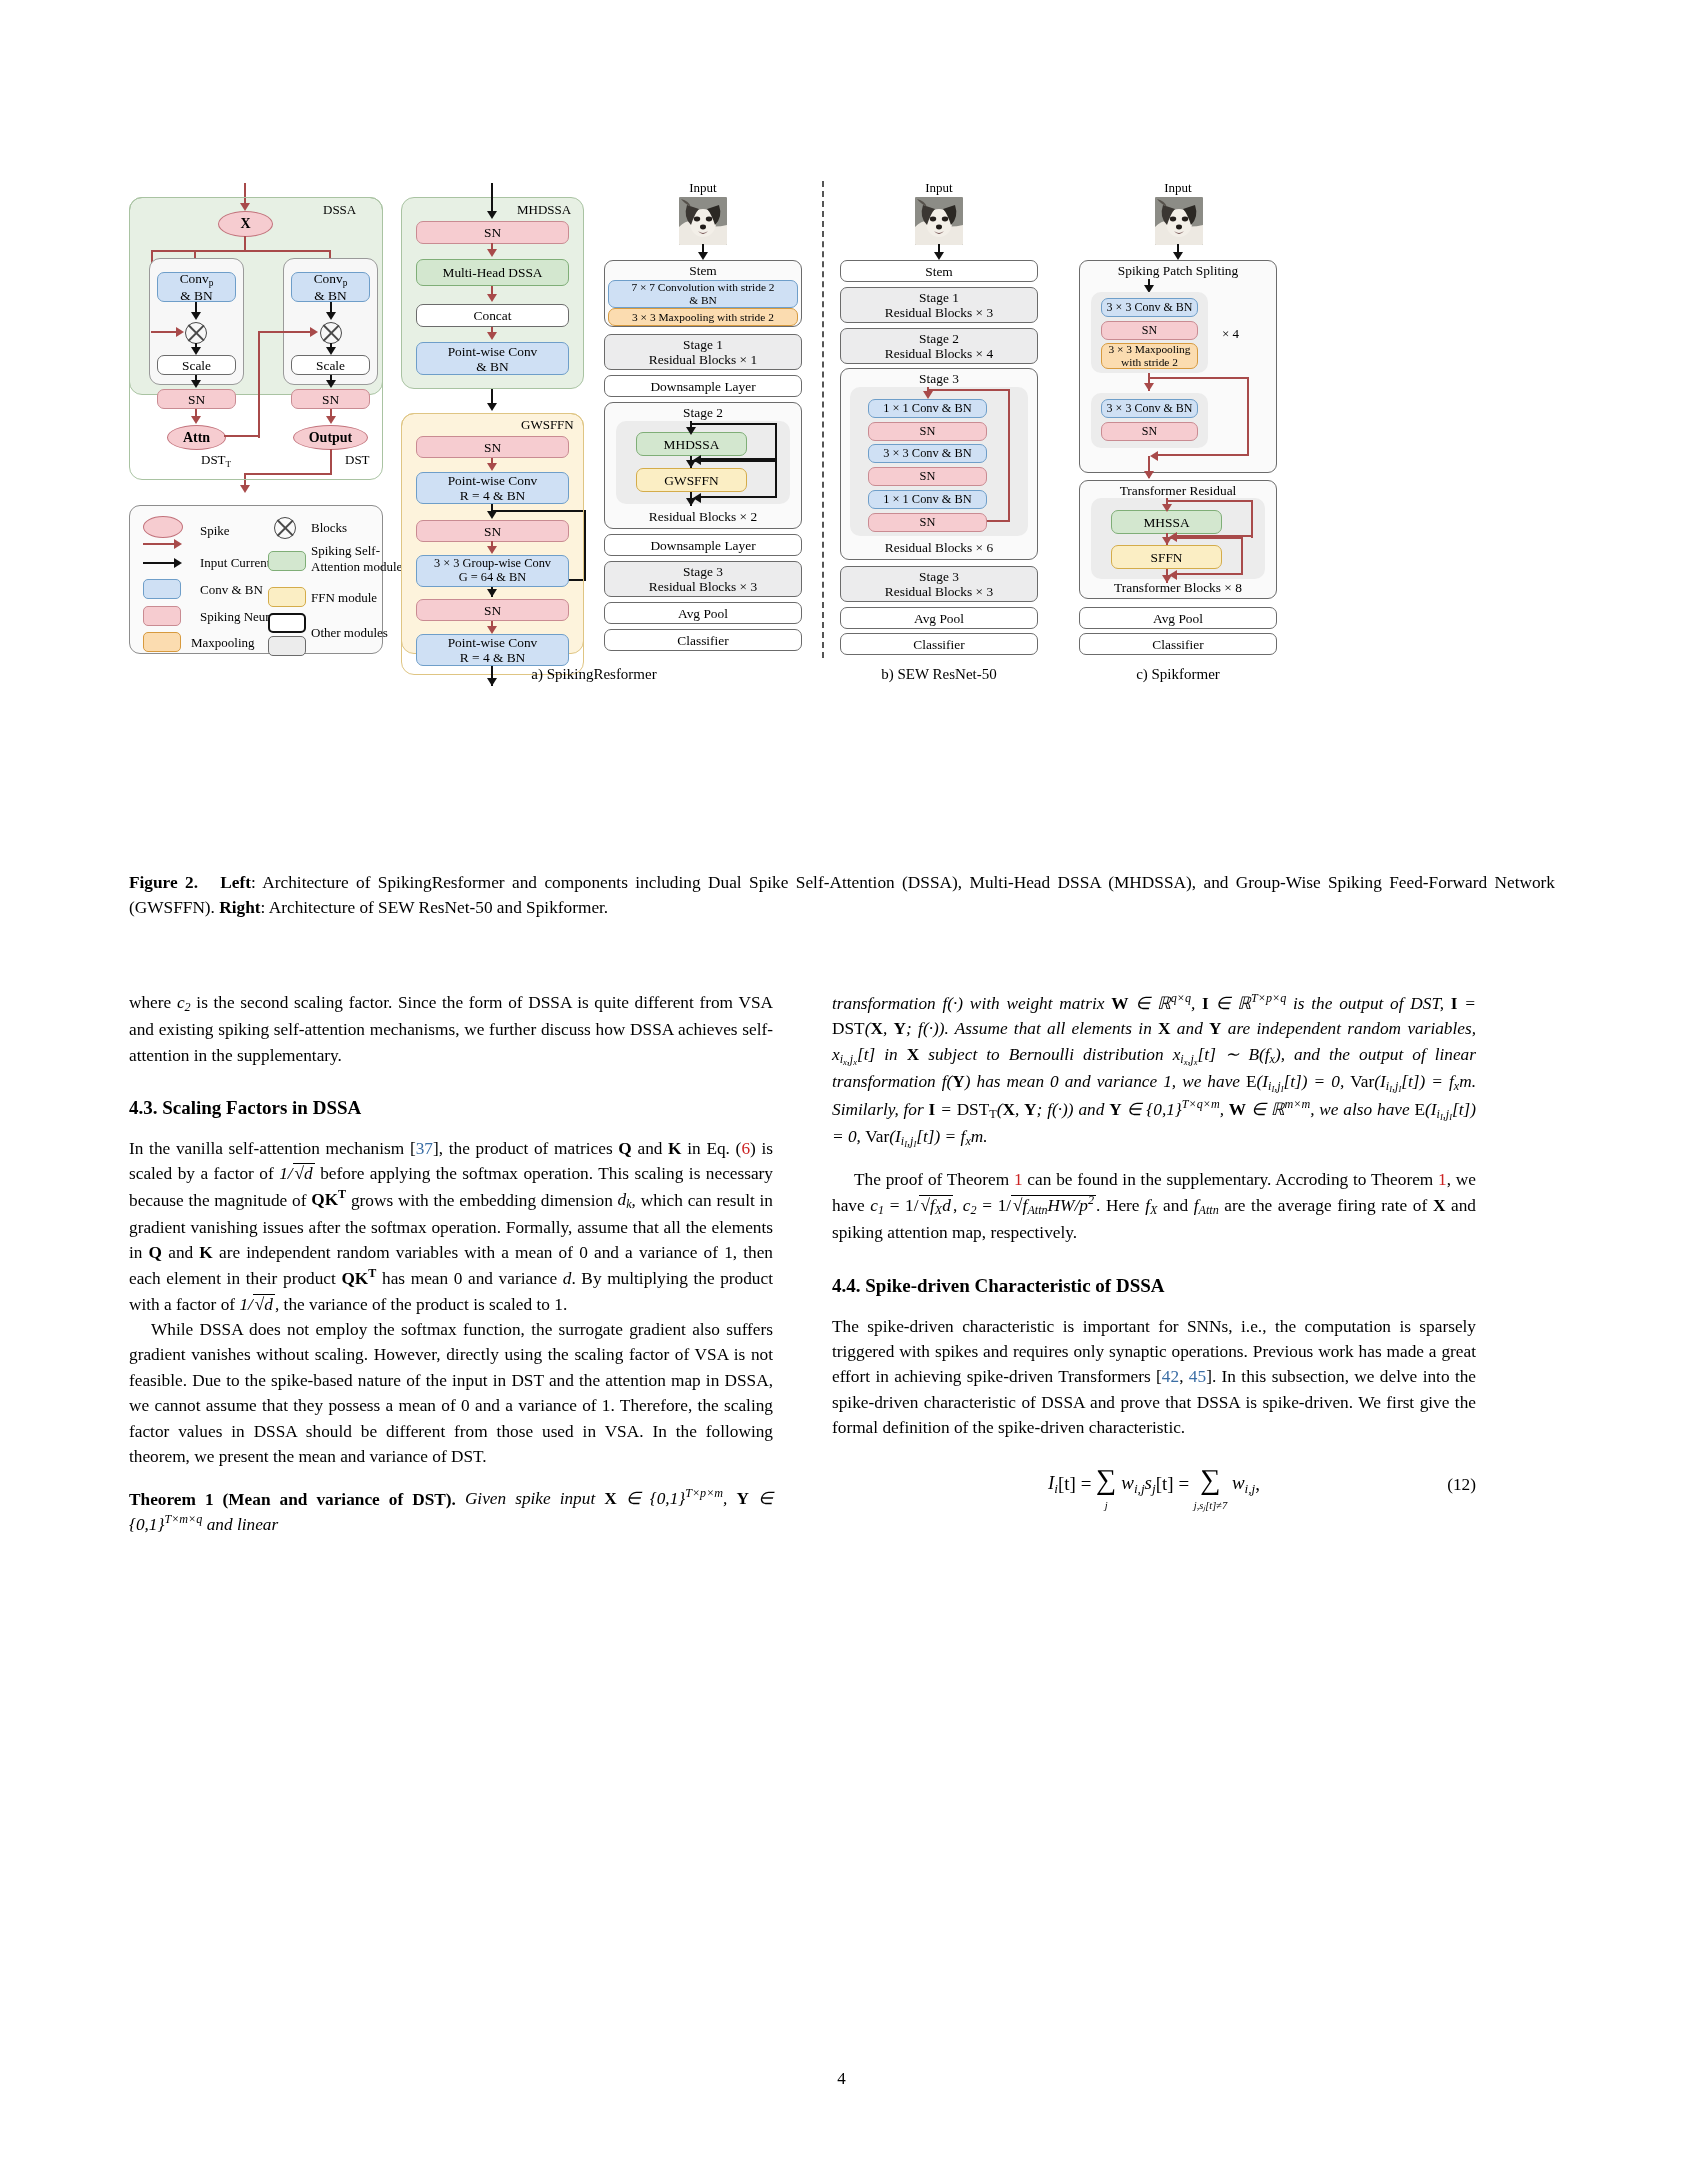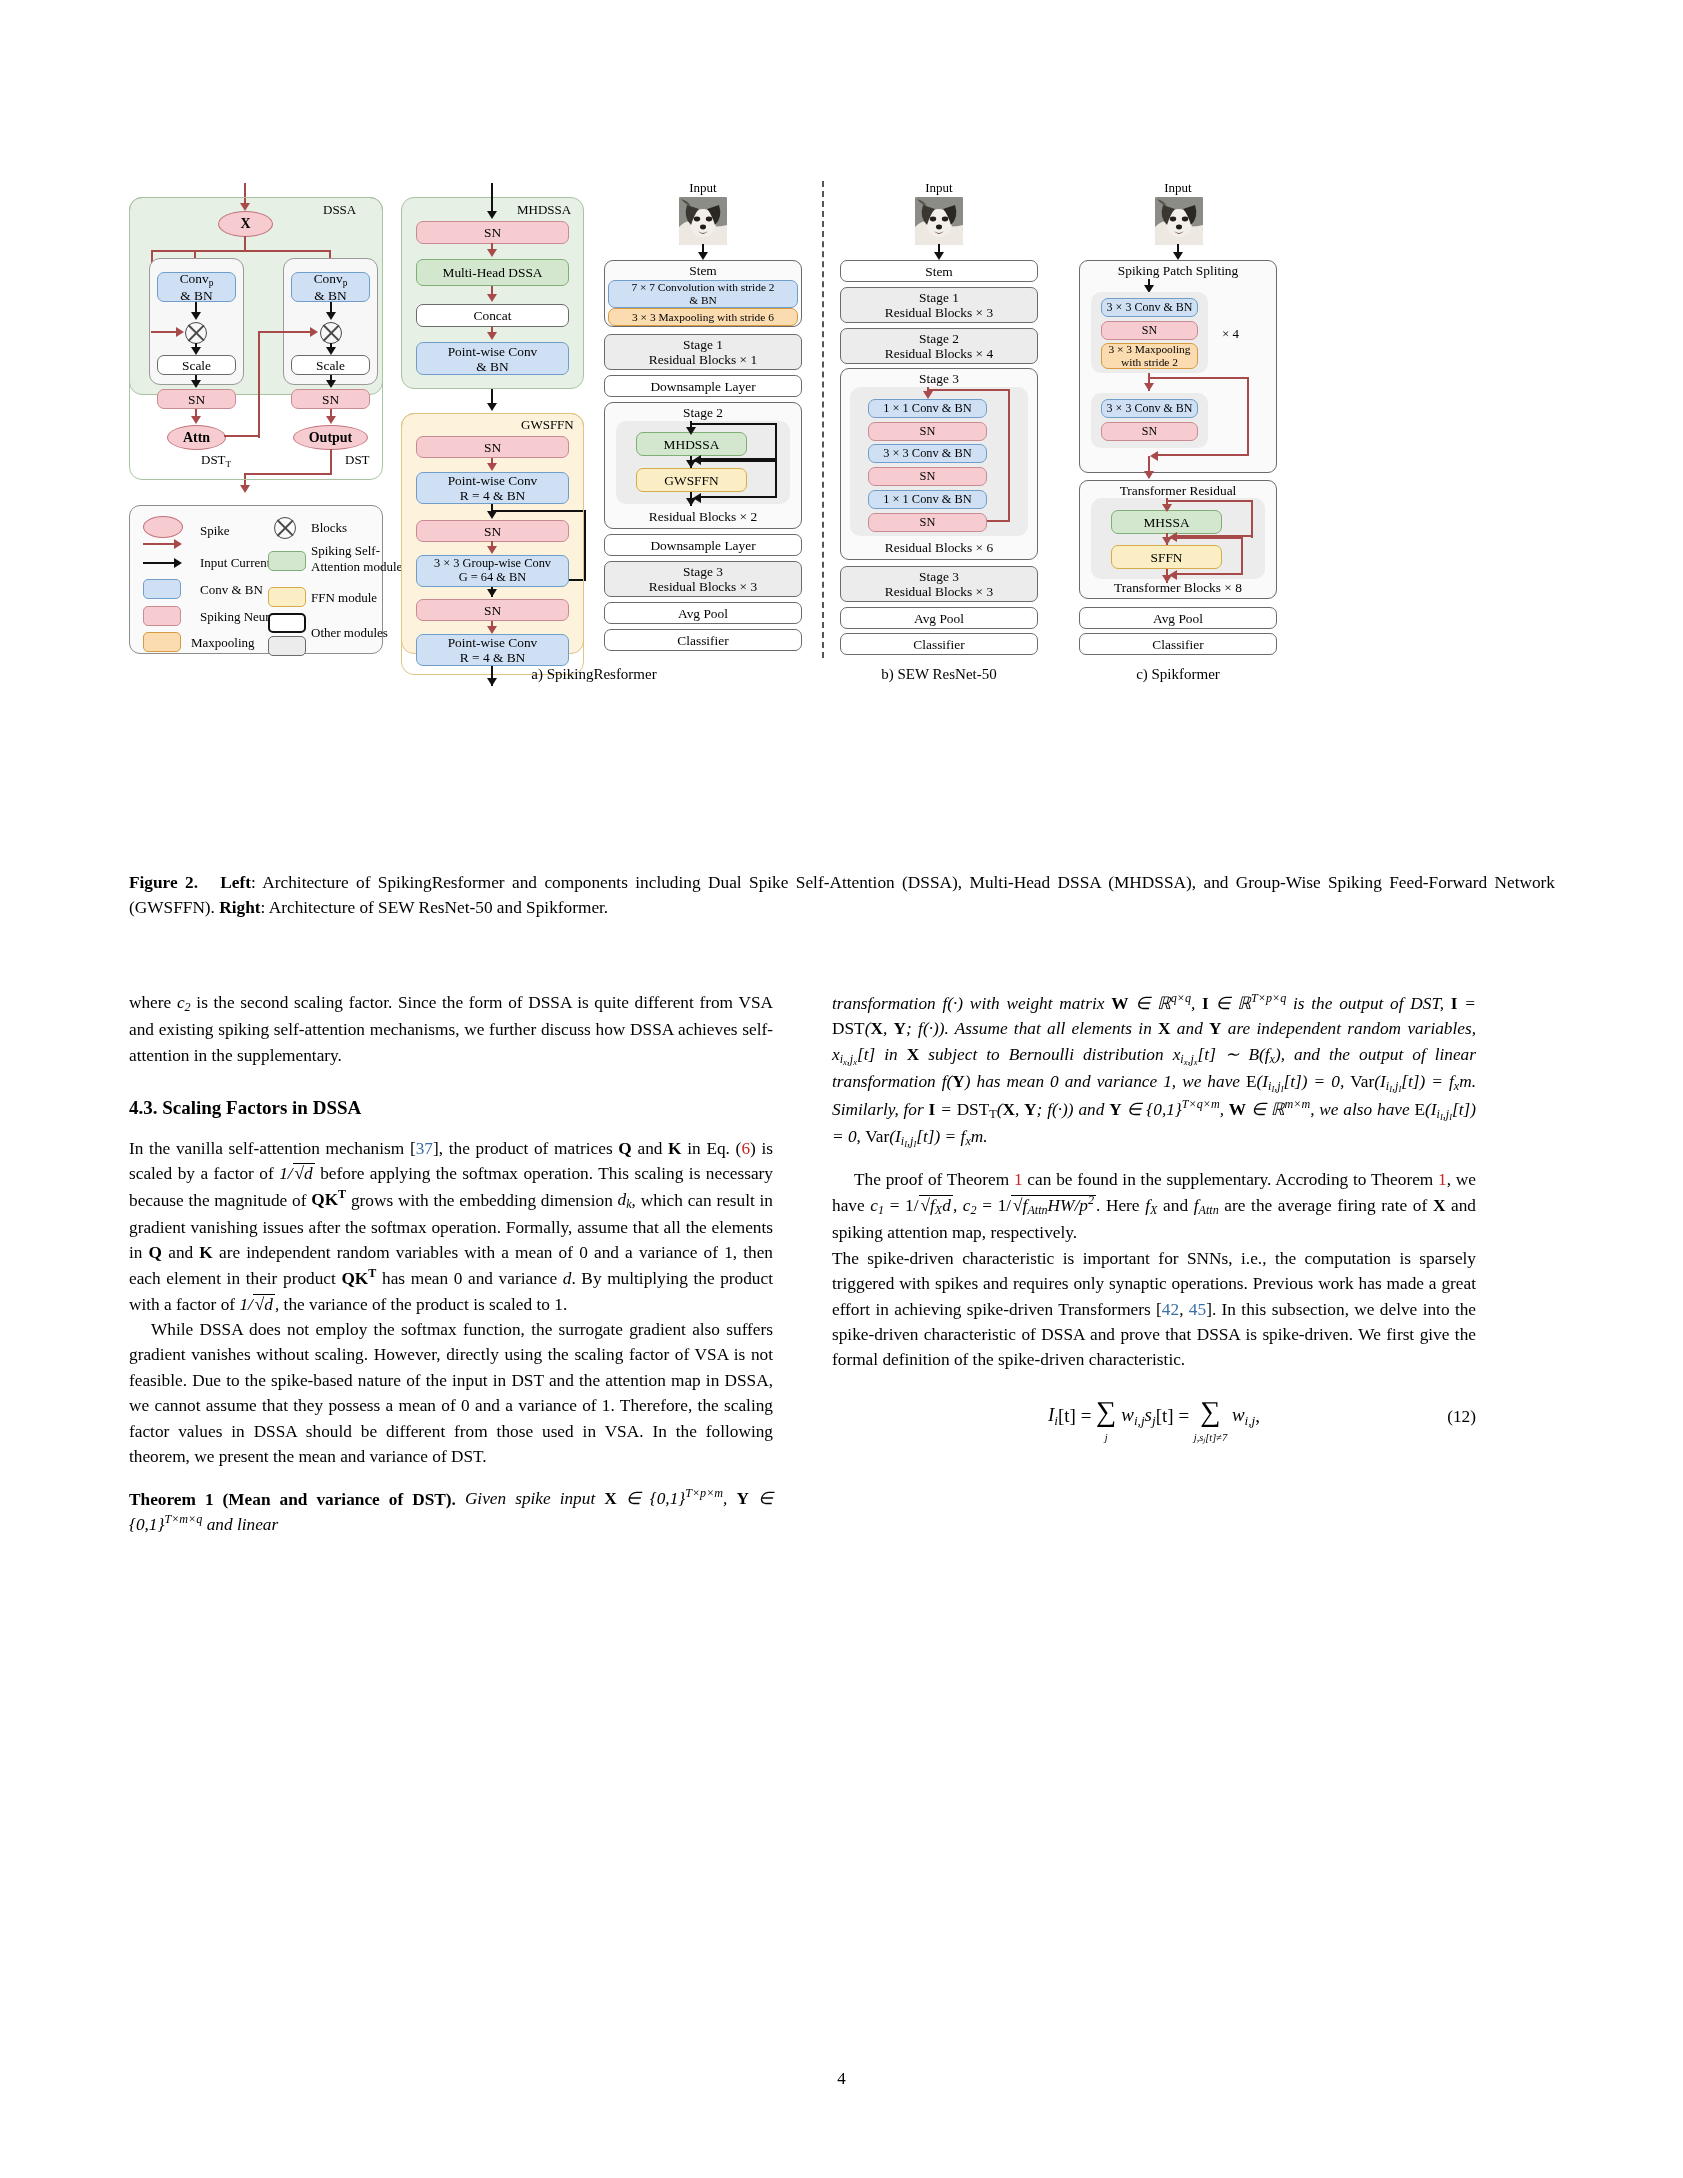--- a/index.html
+++ b/index.html
@@ -343,21 +343,21 @@
     <div class="ah down" style="left:569px; top:69px;"></div>
 
     <div class="panel group-plain" style="left:475px; top:77px; width:198px; height:67px;"></div>
     <div class="blk-title" style="left:475px; width:198px; top:80px;">Stem</div>
     <div class="rbox c-blue" style="position:absolute; left:479px; top:97px; width:190px; height:28px; font-size:11.4px;">
       <span>
         <span>7 × 7 Convolution with stride 2</span><br><span>&amp; BN</span>
       </span>
     </div>
     <div class="rbox c-orange" style="position:absolute; left:479px; top:125px; width:190px; height:18px; font-size:11.4px;">
-      <span>3 × 3 Maxpooling with stride 6</span>
+      <span>3 × 3 Maxpooling with stride 2</span>
     </div>
 
     <div class="rbox c-grey" style="position:absolute; left:475px; top:151px; width:198px; height:36px;">
       <span>
         <span>Stage 1</span><br><span>Residual Blocks × 1</span>
       </span>
     </div>
     <div class="rbox c-white" style="position:absolute; left:475px; top:192px; width:198px; height:22px;">
       <span>Downsample Layer</span>
     </div>
@@ -584,20 +584,21 @@
     <p>While DSSA does not employ the softmax function, the surrogate gradient also suffers gradient vanishes without scaling. However, directly using the scaling factor of VSA is not feasible. Due to the spike-based nature of the input in DST and the attention map in DSSA, we cannot assume that they possess a mean of 0 and a variance of 1. Therefore, the scaling factor values in DSSA should be different from those used in VSA. In the following theorem, we present the mean and variance of DST.</p>
 
     <p style="margin-top:16px;" class="noind"><span class="bf">Theorem 1</span> <span class="bf">(Mean and variance of DST).</span><span class="it"> Given spike input <span class="bf" style="font-style:normal">X</span> ∈ {0,1}<span class="sup">T×p×m</span>, <span class="bf" style="font-style:normal">Y</span> ∈ {0,1}<span class="sup">T×m×q</span> and linear</span></p>
   </div>
 
   <div class="col right">
     <p class="noind it">transformation <span class="mathi">f</span>(·) with weight matrix <span class="bf" style="font-style:normal">W</span> ∈ ℝ<span class="sup">q×q</span>, <span class="bf" style="font-style:normal">I</span> ∈ ℝ<span class="sup">T×p×q</span> is the output of DST, <span class="bf" style="font-style:normal">I</span> = <span style="font-style:normal">DST</span>(<span class="bf" style="font-style:normal">X</span>, <span class="bf" style="font-style:normal">Y</span>; <span class="mathi">f</span>(·)). Assume that all elements in <span class="bf" style="font-style:normal">X</span> and <span class="bf" style="font-style:normal">Y</span> are independent random variables, <span class="mathi">x<span class="sub">i<span class="sub">x</span>,j<span class="sub">x</span></span></span>[<span class="mathi">t</span>] in <span class="bf" style="font-style:normal">X</span> subject to Bernoulli distribution <span class="mathi">x<span class="sub">i<span class="sub">x</span>,j<span class="sub">x</span></span></span>[<span class="mathi">t</span>] ∼ <span class="mathi">B</span>(<span class="mathi">f<span class="sub">x</span></span>), and the output of linear transformation <span class="mathi">f</span>(<span class="bf" style="font-style:normal">Y</span>) has mean 0 and variance 1, we have <span style="font-style:normal">E</span>(<span class="mathi">I<span class="sub">i<span class="sub">I</span>,j<span class="sub">I</span></span></span>[<span class="mathi">t</span>]) = 0, <span style="font-style:normal">Var</span>(<span class="mathi">I<span class="sub">i<span class="sub">I</span>,j<span class="sub">I</span></span></span>[<span class="mathi">t</span>]) = <span class="mathi">f<span class="sub">x</span>m</span>. Similarly, for <span class="bf" style="font-style:normal">I</span> = <span style="font-style:normal">DST<span class="sub">T</span></span>(<span class="bf" style="font-style:normal">X</span>, <span class="bf" style="font-style:normal">Y</span>; <span class="mathi">f</span>(·)) and <span class="bf" style="font-style:normal">Y</span> ∈ {0,1}<span class="sup">T×q×m</span>, <span class="bf" style="font-style:normal">W</span> ∈ ℝ<span class="sup">m×m</span>, we also have <span style="font-style:normal">E</span>(<span class="mathi">I<span class="sub">i<span class="sub">I</span>,j<span class="sub">I</span></span></span>[<span class="mathi">t</span>]) = 0, <span style="font-style:normal">Var</span>(<span class="mathi">I<span class="sub">i<span class="sub">I</span>,j<span class="sub">I</span></span></span>[<span class="mathi">t</span>]) = <span class="mathi">f<span class="sub">x</span>m</span>.</p>
 
     <p style="margin-top:16px;"><span>The proof of Theorem </span><span class="ref-red">1</span><span> can be found in the supplementary. Accroding to Theorem </span><span class="ref-red">1</span>, we have <span class="mathi it">c<span class="sub">1</span></span> = 1/<span class="sqrt">√<span class="mathi it">f<span class="sub">X</span>d</span></span>, <span class="mathi it">c<span class="sub">2</span></span> = 1/<span class="sqrt">√<span class="mathi it">f<span class="sub">Attn</span>HW/p<span class="sup">2</span></span></span>. Here <span class="mathi it">f<span class="sub">X</span></span> and <span class="mathi it">f<span class="sub">Attn</span></span> are the average firing rate of <span class="bf">X</span> and spiking attention map, respectively.</p>
 
+    <div class="sec-head">4.4. Spike-driven Characteristic of DSSA</div>
 
     <p class="noind"><span>The spike-driven characteristic is important for SNNs, i.e., the computation is sparsely triggered with spikes and requires only synaptic operations. Previous work has made a great effort in achieving spike-driven Transformers [</span><span class="ref-blue">42</span><span>, </span><span class="ref-blue">45</span><span>]. In this subsection, we delve into the spike-driven characteristic of DSSA and prove that DSSA is spike-driven. We first give the formal definition of the spike-driven characteristic.</span></p>
 
 
     <div class="eqn">
       <span class="mathi it">I<span class="sub">i</span></span><span>[t] =</span>
       <span class="sumwrap"><span class="bigsum">∑</span><span class="lim mathi it">j</span></span>
       <span class="mathi it">w<span class="sub">i,j</span>s<span class="sub">j</span></span><span>[t] =</span>
       <span class="sumwrap"><span class="bigsum">∑</span><span class="lim mathi it">j,sⱼ[t]≠7</span></span>
       <span class="mathi it">w<span class="sub">i,j</span></span><span>,</span>

